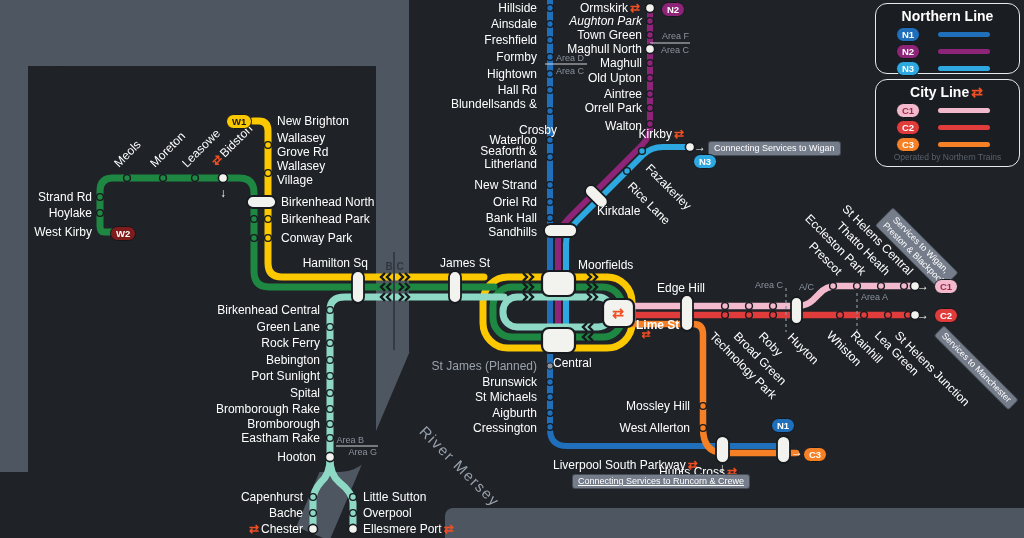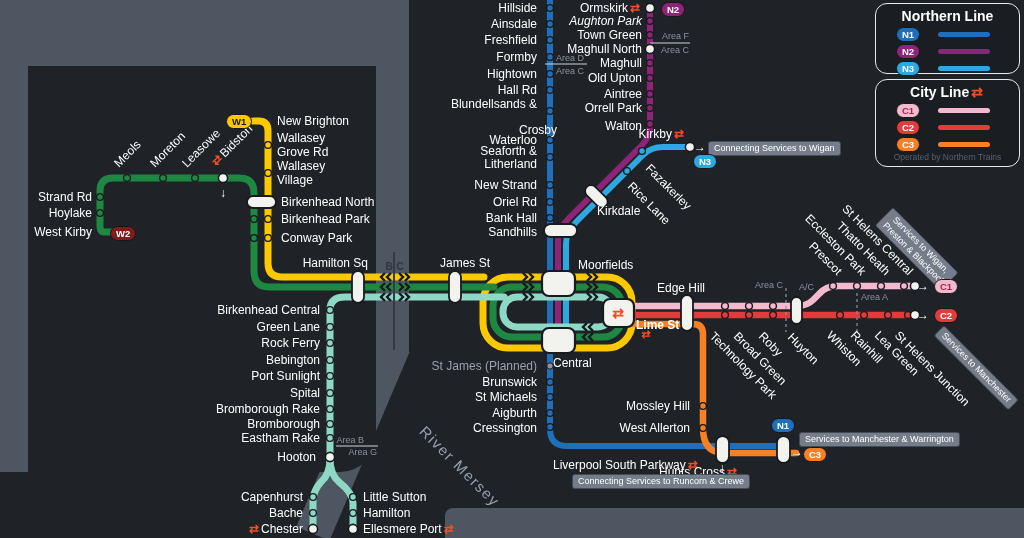--- a/index.html
+++ b/index.html
@@ -259,37 +259,34 @@
       <div class="lbl" style="left: 320px; top: 409px; transform: translate(-100%, -50%);"><span>Bromborough Rake</span></div>
       <div class="lbl" style="left: 320px; top: 424px; transform: translate(-100%, -50%);"><span>Bromborough</span></div>
       <div class="lbl" style="left: 320px; top: 438px; transform: translate(-100%, -50%);"><span>Eastham Rake</span></div>
       <div class="lbl area" style="left: 364px; top: 440px; transform: translate(-100%, -50%);"><span>Area B</span></div>
       <div class="lbl area" style="left: 377px; top: 452px; transform: translate(-100%, -50%);"><span>Area G</span></div>
       <div class="lbl" style="left: 316px; top: 457px; transform: translate(-100%, -50%);"><span>Hooton</span></div>
       <div class="lbl" style="left: 303px; top: 497px; transform: translate(-100%, -50%);"><span>Capenhurst</span></div>
       <div class="lbl" style="left: 303px; top: 513px; transform: translate(-100%, -50%);"><span>Bache</span></div>
       <div class="lbl" style="left: 303px; top: 529px; transform: translate(-100%, -50%);"><span class="nr-glyph">⇄</span><span>Chester</span></div>
       <div class="lbl" style="left: 363px; top: 497px; transform: translate(0px, -50%);"><span>Little Sutton</span></div>
-      <div class="lbl" style="left: 363px; top: 513px; transform: translate(0px, -50%);"><span>Hamilton</span></div>
+      <div class="lbl" style="left: 363px; top: 513px; transform: translate(0px, -50%);"><span>Overpool</span></div>
       <div class="lbl" style="left: 363px; top: 529px; transform: translate(0px, -50%);"><span>Ellesmere Port</span><span class="nr-glyph">⇄</span></div>
       <div class="lbl river" style="left: 427px; top: 424px; transform-origin: 0px 0px; transform: rotate(45deg);"><span>River Mersey</span></div>
       <div class="gbox" style="left: 708px; top: 141px;">
         <div>Connecting Services to Wigan</div>
       </div>
       <div class="gbox" style="left: 893px; top: 207px; transform: rotate(45deg); transform-origin: 0px 0px;">
         <div>Services to Wigan,</div>
         <div>Preston &amp; Blackpool</div>
       </div>
       <div class="gbox" style="left: 944px; top: 325px; transform: rotate(45deg); transform-origin: 0px 0px;">
         <div>Services to Manchester</div>
       </div>
-      <div class="gbox" style="left: 799px; top: 432px;">
-        <div>Services to Manchester &amp; Warrington</div>
-      </div>
-      <div class="gbox" style="left: 572px; top: 474px;">
+      <div class="gbox" style="left: 572px; top: 474px; text-decoration: underline;">
         <div>Connecting Services to Runcorn &amp; Crewe</div>
       </div>
       <div class="badge" style="left: 226px; top: 114px; background: rgb(252, 200, 0); color: rgb(20, 23, 28);">W1</div>
       <div class="badge" style="left: 110px; top: 226px; background: #7f1d1d; color: rgb(255, 255, 255);">W2</div>
       <div class="badge" style="left: 661px; top: 2px; background: rgb(142, 36, 120); color: rgb(255, 255, 255);">N2</div>
       <div class="badge" style="left: 693px; top: 154px; background: rgb(46, 168, 224); color: rgb(255, 255, 255);">N3</div>
       <div class="badge" style="left: 771px; top: 418px; background: rgb(31, 111, 186); color: rgb(255, 255, 255);">N1</div>
       <div class="badge" style="left: 934px; top: 279px; background: rgb(243, 185, 205); color: rgb(156, 42, 74);">C1</div>
       <div class="badge" style="left: 934px; top: 308px; background: rgb(225, 60, 60); color: rgb(255, 255, 255);">C2</div>
       <div class="badge" style="left: 803px; top: 447px; background: rgb(245, 128, 37); color: rgb(255, 255, 255);">C3</div>

